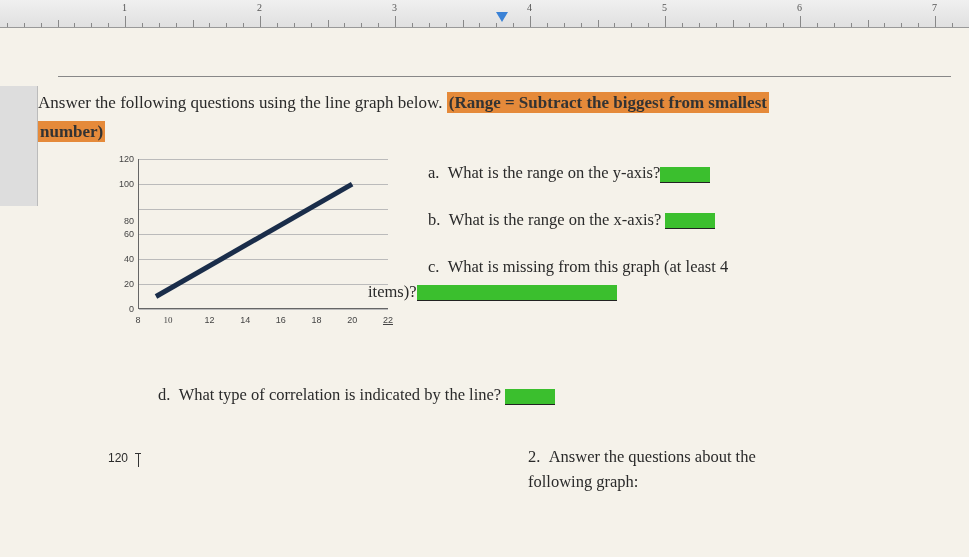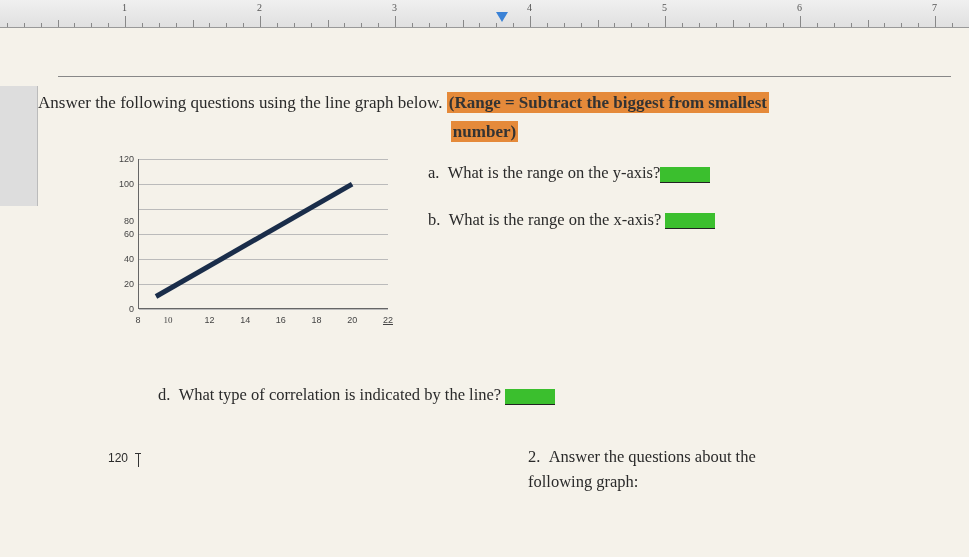--- a/index.html
+++ b/index.html
@@ -58,21 +58,21 @@
       margin-left: 20px;
       line-height: 1.6;
     }
     .highlight-orange {
       background: #e58a3a;
       color: #333;
       font-weight: bold;
       padding: 1px 2px;
     }
     .right-align {
-      text-align: center;
+      text-align: left;
       margin-right: 20px;
       margin-top: 2px;
     }
     .content-row {
       display: flex;
       margin-top: 8px;
     }
     .chart-col {
       width: 400px;
       padding-left: 90px;
@@ -324,20 +324,24 @@
           <div class="dataline" style="left: 47.8571px; top: 141px; width: 226.363px; transform: rotate(-29.8009deg);"></div>
         </div>
     </div>
     <div class="q-col">
       <div class="question">
         <span>a.</span>&nbsp;&nbsp;<span>What is the range on the y-axis?</span><span class="blank-green small"></span>
       </div>
       <div class="question">
         <span>b.</span>&nbsp;&nbsp;<span>What is the range on the x-axis?</span> <span class="blank-green small"></span>
       </div>
+      <div class="question" style="margin-left:-60px">
+        <span style="margin-left:60px">c.</span>&nbsp;&nbsp;<span>What is missing from this graph (at least 4</span><br>
+        <span>items)?</span><span class="blank-green large"></span>
+      </div>
     </div>
   </div>
 
   <div class="q-d">
     <span>d.</span>&nbsp;&nbsp;<span>What type of correlation is indicated by the line?</span> <span class="blank-green small"></span>
   </div>
 
   <div class="bottom-row">
     <div class="bottom-left">
       <div class="chart2">

